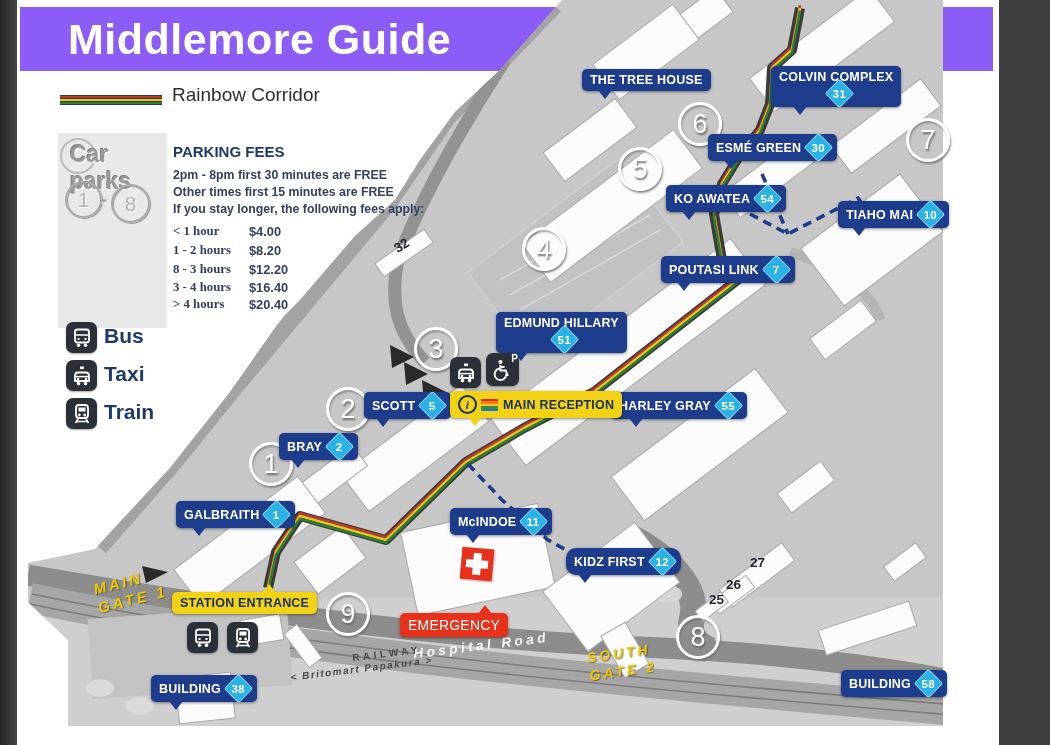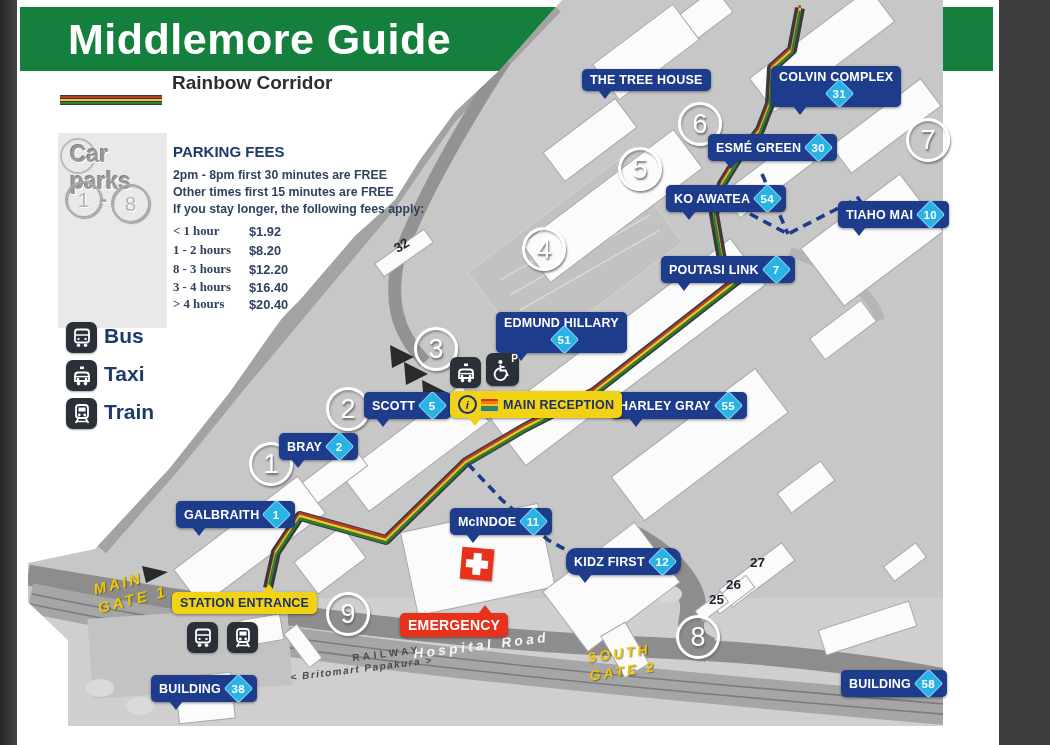--- a/index.html
+++ b/index.html
@@ -1,27 +1,27 @@
 <!DOCTYPE html>
 <html><head>
 <meta charset="utf-8">
 <style>
   html,body{margin:0;padding:0;background:#2e2e2e;font-family:"Liberation Sans",sans-serif;}
   .stage{position:relative;width:1050px;height:745px;overflow:hidden;background:#fff;}
   .frame{position:absolute;top:0;height:745px;background:linear-gradient(to right,#262626,#454545);z-index:9;}
   .frame.left{left:0;width:17px;}
   .frame.right{left:999px;width:51px;background:#3c3c3c;}
-  .titlebar{position:absolute;left:20px;top:7px;width:973px;height:64px;background:#15803d;z-index:1;
+  .titlebar{position:absolute;left:20px;top:7px;width:973px;height:64px;background:#8b5cf6;z-index:1;
             display:flex;align-items:center;}
   .titlebar span{color:#fff;font-size:43px;font-weight:700;padding-left:48px;letter-spacing:.5px;}
   .map-svg{position:absolute;left:0;top:0;z-index:2;}
   
   .rainbow-line{position:absolute;left:60px;top:95px;width:102px;height:10px;z-index:3;
     background:linear-gradient(to bottom,#3a3a3a 0 10%,#b93a2e 10% 32%,#3a3a3a 32% 40%,#e9c71f 40% 62%,#3a3a3a 62% 70%,#2f7d35 70% 92%,#3a3a3a 92% 100%);}
-  .rainbow-label{position:absolute;left:172px;top:72px;font-size:19px;font-weight:700;color:#2e2e2e;z-index:3;}
+  .rainbow-label{position:absolute;left:172px;top:84px;font-size:19px;font-weight:400;color:#2e2e2e;z-index:3;}
   .carpark-box{position:absolute;left:58px;top:133px;width:109px;height:195px;background:#e9e9e9;z-index:3;}
   .carparks-title{position:absolute;left:12px;top:8px;font-size:23px;font-weight:700;color:#9a9a9a;
     text-shadow:1px 1px 0 #fff,-1px -1px 0 #808080;}
   .ring{position:absolute;border-radius:50%;border:2.5px solid #aaa;color:#b5b5b5;
     display:flex;align-items:center;justify-content:center;font-weight:500;
     text-shadow:1px 1px 0 #fff;box-shadow:1px 1px 1px #999, inset 1px 1px 1px #999;}
   .ring.deco{width:32px;height:32px;left:2px;top:5px;border-color:#bbb;box-shadow:none;}
   .ring.r1{width:33px;height:33px;left:7px;top:48px;font-size:21px;}
   .ring.r8{width:35px;height:35px;left:53px;top:51px;font-size:21px;}
   .range-dash{position:absolute;left:42px;top:53px;font-size:22px;font-weight:700;color:#a5a5a5;text-shadow:1px 1px 0 #fff;}
@@ -39,21 +39,21 @@
     box-shadow:0 1px 3px rgba(0,0,0,.45);}
   .pill .ptr{position:absolute;bottom:-8px;width:0;height:0;border-left:7px solid transparent;
     border-right:7px solid transparent;border-top:9px solid #1e3c8c;}
   .pill .ptr.up{bottom:auto;top:-8px;border-top:none;border-bottom:9px solid #1e3c8c;}
   .diamond{width:19px;height:19px;background:#29b2e5;transform:rotate(45deg);display:flex;align-items:center;
     justify-content:center;border:1.5px solid #8ed7f4;border-radius:3px;margin:-1px 0 -1px 7px;flex:none;}
   .diamond>span{transform:rotate(-45deg);font-size:11.5px;font-weight:700;color:#fff;}
   .pill.yellow{background:#f2d214;color:#1c2f66;font-weight:800;}
   .pill.yellow .ptr{border-top-color:#f2d214;}
   .pill.yellow .ptr.up{border-top:none;border-bottom-color:#f2d214;}
-  .pill.red{background:#e8311a;font-weight:700;font-size:14px;}
+  .pill.red{background:#e8311a;font-weight:400;font-size:14px;}
   .pill.red .ptr.up{border-top:none;border-bottom-color:#e8311a;}
   .info-circle{width:15px;height:15px;border:2px solid #1c2f66;border-radius:50%;font-size:11px;font-style:italic;
     font-weight:800;color:#1c2f66;display:flex;align-items:center;justify-content:center;margin-right:4px;flex:none;}
   .flag{width:17px;height:12px;margin-right:5px;flex:none;border-radius:1px;
     background:linear-gradient(to bottom,#d32f2f 0 20%,#f57c00 20% 40%,#fbc02d 40% 60%,#388e3c 60% 80%,#1976d2 80% 100%);}
   
   .cnum{position:absolute;width:38px;height:38px;border:3px solid #fff;border-radius:50%;color:#fff;z-index:4;
     display:flex;align-items:center;justify-content:center;font-size:27px;font-weight:400;
     text-shadow:1px 2px 2px rgba(100,100,100,.95);
     box-shadow:1px 2px 2px rgba(110,110,110,.8), inset 1px 2px 2px rgba(110,110,110,.6);}
@@ -175,21 +175,21 @@
     <div class="range-dash">-</div>
     <div class="ring r8">8</div>
   </div>
 
   <div class="pf-title">PARKING FEES</div>
   <div class="pf-note" style="top:168px;">2pm - 8pm first 30 minutes are FREE</div>
   <div class="pf-note" style="top:185px;">Other times first 15 minutes are FREE</div>
   <div class="pf-note" style="top:202px;">If you stay longer, the following fees apply:</div>
   <div class="fee-row" style="top:224px;">
       <span class="fee-d">&lt; 1 hour</span>
-      <span>$1.92</span>
+      <span>$4.00</span>
     </div>
   <div class="fee-row" style="top:243px;">
       <span class="fee-d">1 - 2 hours</span>
       <span>$8.20</span>
     </div>
   <div class="fee-row" style="top:262px;">
       <span class="fee-d">8 - 3 hours</span>
       <span>$12.20</span>
     </div>
   <div class="fee-row" style="top:280px;">

